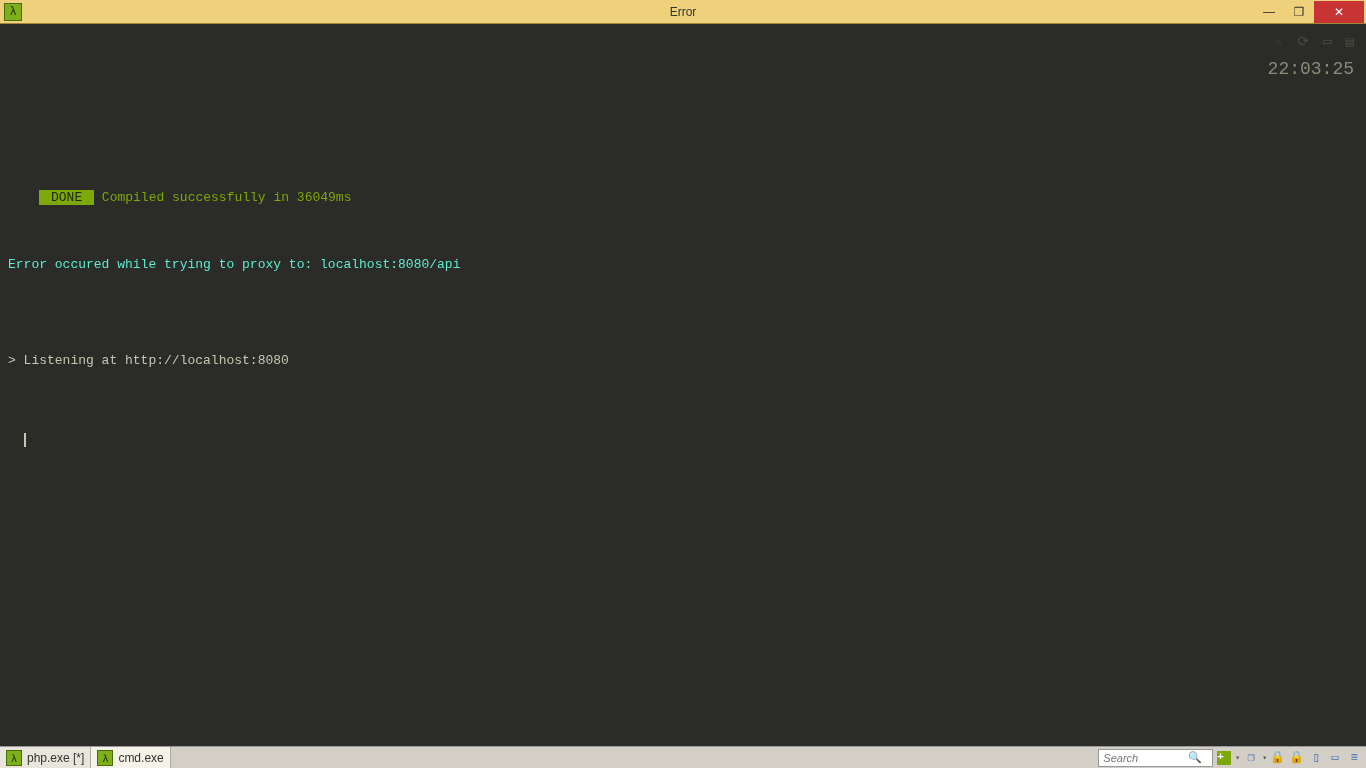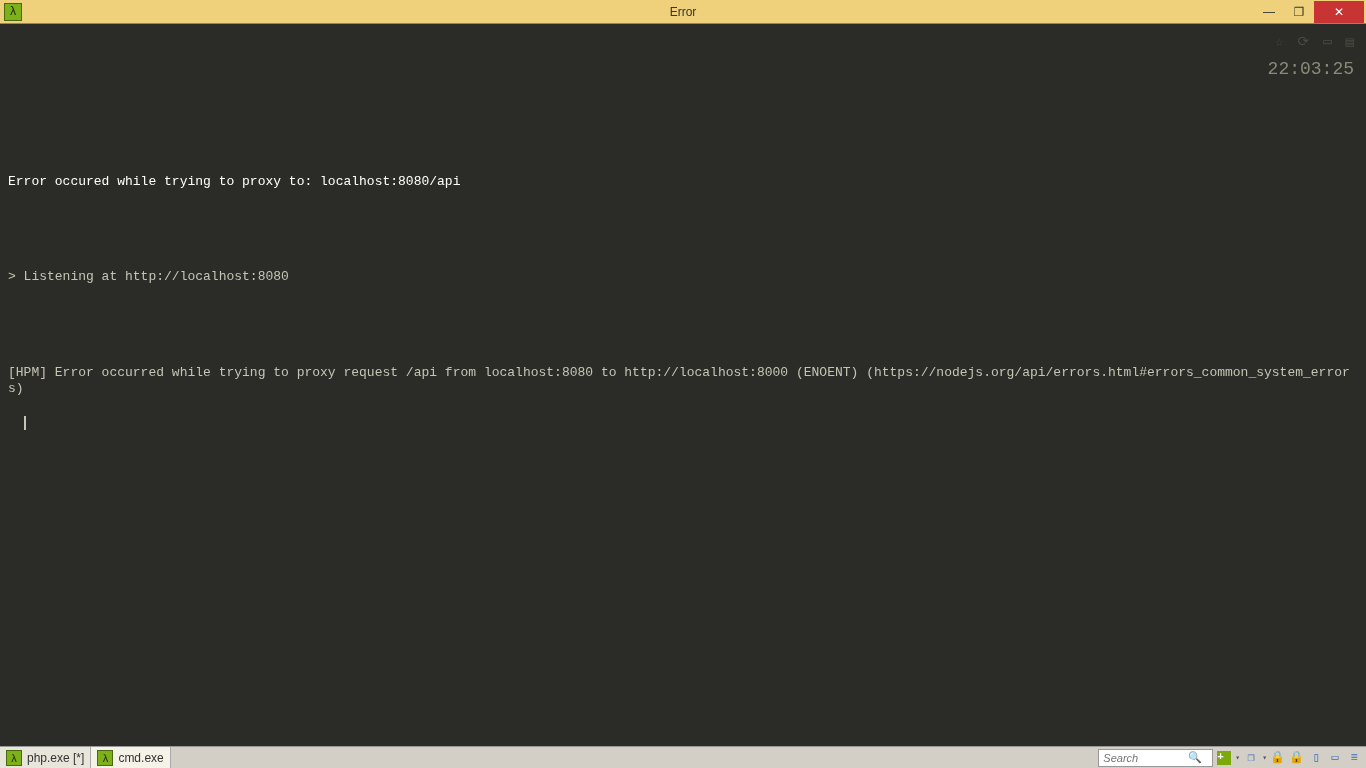--- a/index.html
+++ b/index.html
@@ -71,21 +71,21 @@
       background: #2b2b27;
       padding: 6px 8px;
       color: #c5c5b5;
       font-size: 13px;
       line-height: 1.25;
       white-space: pre-wrap;
       word-break: break-all;
       position: relative;
     }
     .terminal .faded {
-      color: #ffffff;
+      color: #5eead4;
     }
     .line {
       margin-bottom: 2px;
     }
     .done-badge {
       background: #7ca80a;
       color: #1a2708;
       padding: 0 4px;
     }
     .green-text {
@@ -232,25 +232,27 @@
 <div class="terminal">
   <div class="ghost-icons">
     <span class="ghost">☆</span>
     <span class="ghost">⟳</span>
     <span class="ghost">▭</span>
     <span class="ghost">▤</span>
   </div>
   <div class="timestamp">22:03:25</div>
   <div class="line faded"></div>
   <div class="gap"></div>
+  <div class="line">
+    <span class="done-badge"> DONE </span><span class="green-text"> Compiled successfully in 36049ms</span>
+  </div>
   <div class="line faded">Error occured while trying to proxy to: localhost:8080/api</div>
   <div class="gap"></div>
   <div class="line">&gt; Listening at http://localhost:8080</div>
   <div class="gap"></div>
-  <div class="line">[HPM] Error occurred while trying to proxy request /api from localhost:8080 to http://localhost:8000 (ENOENT) (https://nodejs.org/api/errors.html#errors_common_system_errors)</div>
   <span class="cursor"></span>
 </div>
 
 <div class="footer">
   <div class="tab">
     <div class="lambda-icon">
         <span>λ</span>
       </div>
     <span>php.exe [*]</span>
   </div>

